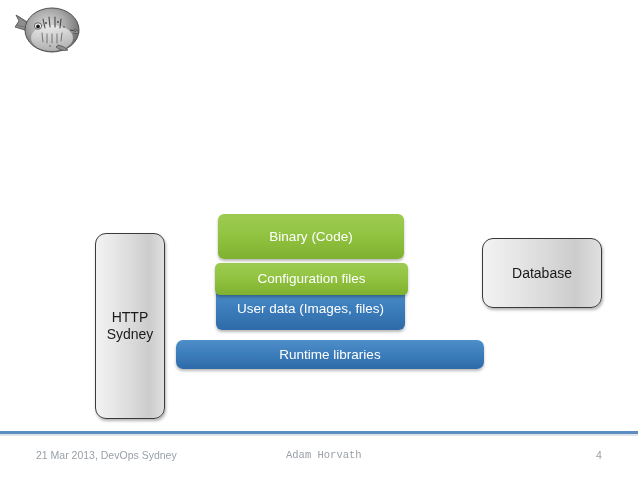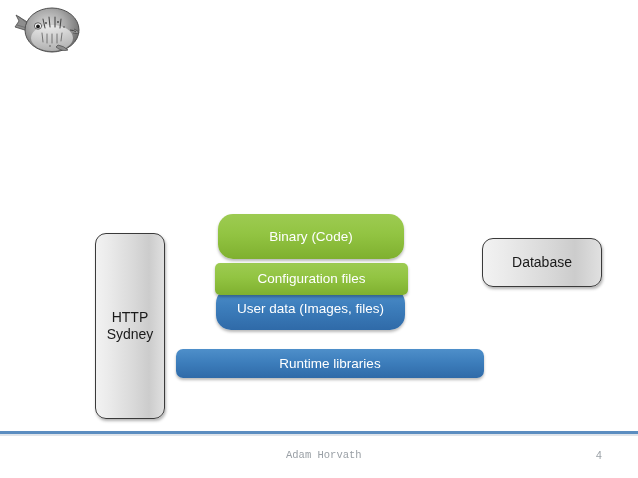--- a/index.html
+++ b/index.html
@@ -28,21 +28,21 @@
   }
 
   
   .node {
     position: absolute;
     box-sizing: border-box;
     display: flex;
     align-items: center;
     justify-content: center;
     text-align: center;
-    border-radius: 15px;
+    border-radius: 6px;
     line-height: 1.18;
   }
 
   
   .node.gray {
     background: linear-gradient(to right,
                 #f2f2f2 0%, #ebebeb 18%, #d9d9d9 55%, #cccccc 78%, #e0e0e0 100%);
     border: 1px solid #3a3a3a;
     color: #1a1a1a;
     font-size: 14px;
@@ -65,22 +65,22 @@
     font-size: 13.5px;
     border: none;
     box-shadow: 0 2px 3px rgba(0,0,0,0.28);
   }
 
   
   #http-server   { left: 95px;  top: 186px; width: 70px;  height: 186px; border-radius: 11px; margin-top: 47px; }
   #binary        { left: 218px; top: 214px; width: 186px; height: 45px;  z-index: 4; }
   #config        { left: 215px; top: 263px; width: 193px; height: 32px;  z-index: 3; border-radius: 5px; }
   #userdata      { left: 216px; top: 288px; width: 189px; height: 42px;  z-index: 2; }
-  #runtime       { left: 176px; top: 340px; width: 308px; height: 29px;  z-index: 1; border-radius: 7px; margin-top: 9px; }
-  #database      { left: 482px; top: 238px; width: 120px; height: 49px;  border-radius: 11px; }
+  #runtime       { left: 176px; top: 340px; width: 308px; height: 29px;  z-index: 1; border-radius: 7px; }
+  #database      { left: 482px; top: 238px; width: 120px; height: 70px;  border-radius: 11px; }
 
   
   .footer-rule {
     position: absolute;
     left: 0;
     top: 431px;
     width: 638px;
     height: 3px;
     background: #5b8dc0;
   }
@@ -170,16 +170,17 @@
     <span>Runtime libraries</span>
   </div>
 
   <div class="node gray" id="database">
     <span>Database</span>
   </div>
 
   <div class="footer-rule"></div>
   <div class="footer-rule-sub"></div>
 
+  <div class="footer-text" id="footer-left">21 Mar 2013, DevOps Sydney</div>
   <div class="footer-text" id="footer-center">Adam Horvath</div>
   <div class="footer-text" id="footer-right">4</div>
 
 </div>
 
 </body></html>

